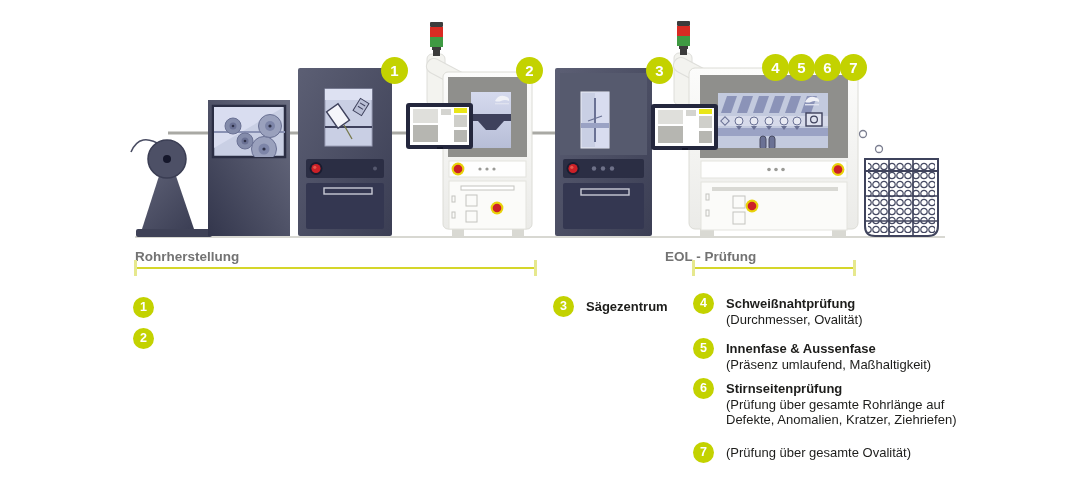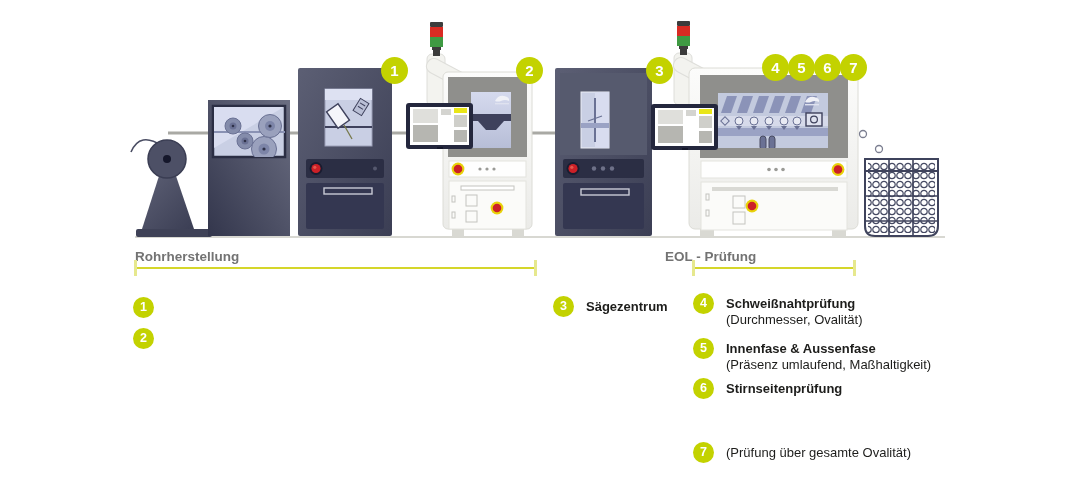--- a/index.html
+++ b/index.html
@@ -301,20 +301,22 @@
     <div class="legend-text">
       <div class="legend-title">Innenfase &amp; Aussenfase</div>
       <div class="legend-sub">(Präsenz umlaufend, Maßhaltigkeit)</div>
     </div>
   </div>
 
   <div class="legend-item" style="left:693px;top:378px;">
     <div class="legend-num">6</div>
     <div class="legend-text">
       <div class="legend-title">Stirnseitenprüfung</div>
+      <div class="legend-sub">(Prüfung über gesamte Rohrlänge auf
+Defekte, Anomalien, Kratzer, Ziehriefen)</div>
     </div>
   </div>
 
   <div class="legend-item" style="left:693px;top:442px;">
     <div class="legend-num">7</div>
     <div class="legend-text">
       <div class="legend-sub">(Prüfung über gesamte Ovalität)</div>
     </div>
   </div>
 

